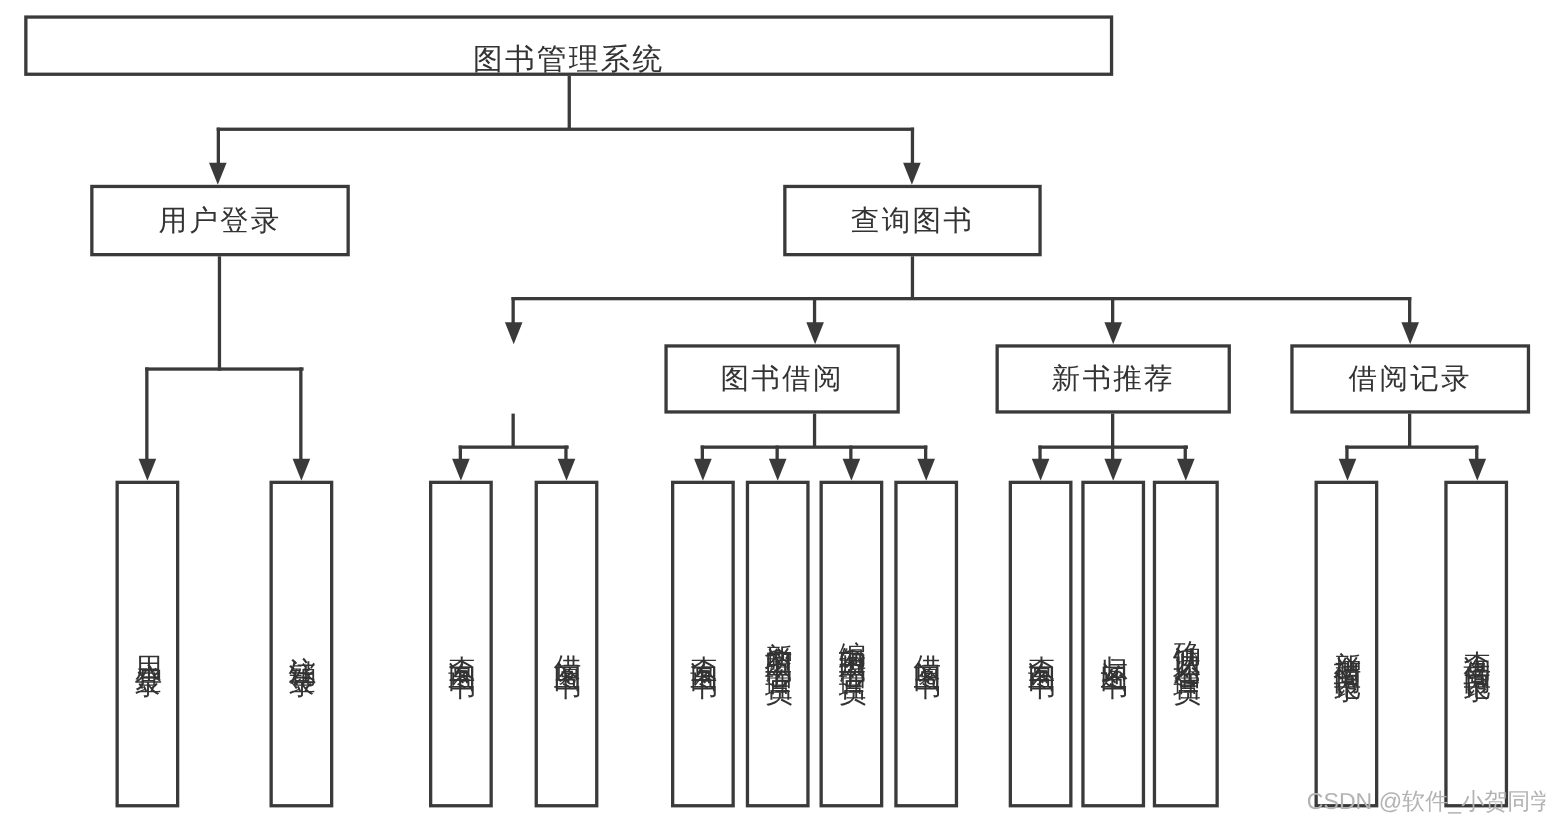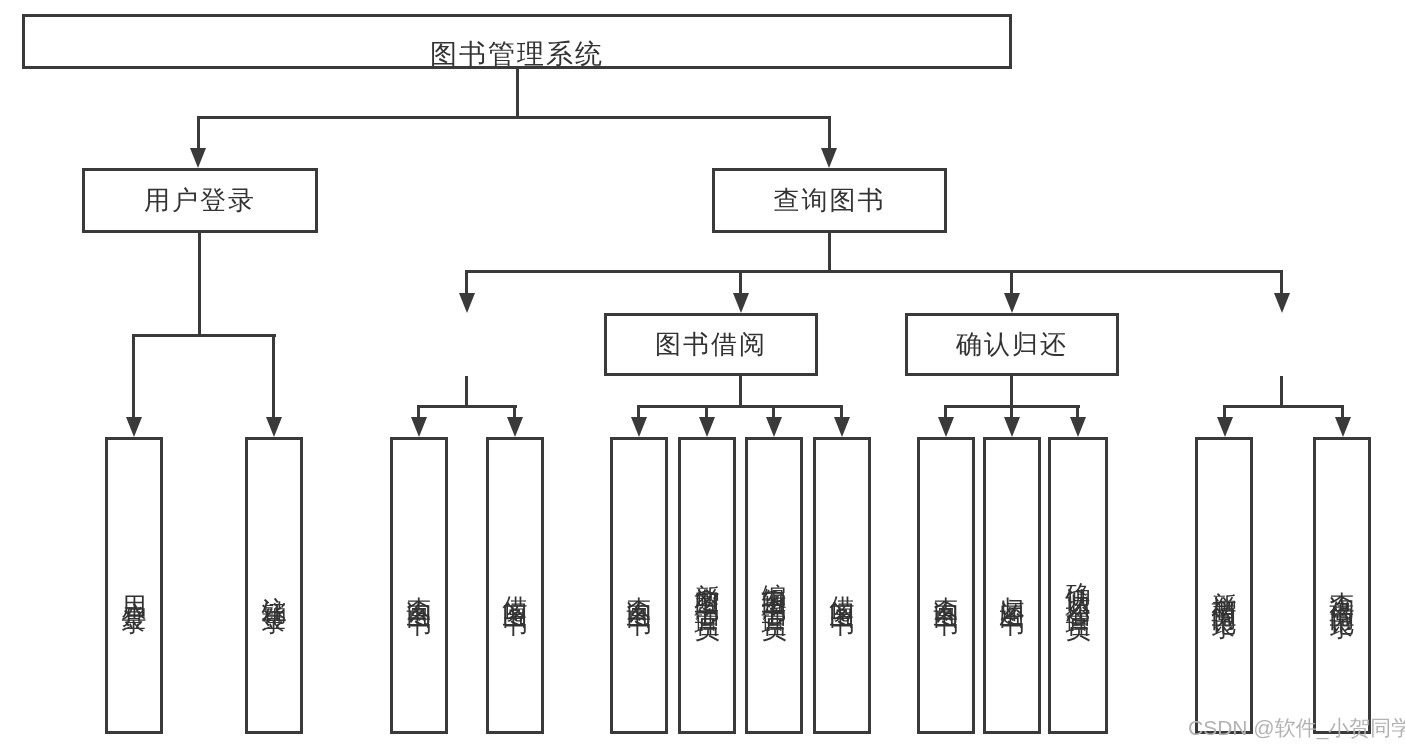--- a/index.html
+++ b/index.html
@@ -93,21 +93,24 @@
   <div class="ar" style="left:733px;top:293px"></div>
   <div class="vl" style="left:1010px;top:270px;height:25px"></div>
   <div class="ar" style="left:1004px;top:293px"></div>
   <div class="vl" style="left:1280px;top:270px;height:25px"></div>
   <div class="ar" style="left:1274px;top:293px"></div>
 
   <div class="box hbox" style="left:604px;top:313px;width:214px;height:63px">
     <span>图书借阅</span>
   </div>
   <div class="box hbox" style="left:905px;top:313px;width:214px;height:63px">
-    <span>确认归还</span>
+    <span>新书推荐</span>
+  </div>
+  <div class="box hbox" style="left:1173px;top:313px;width:218px;height:63px">
+    <span>借阅记录</span>
   </div>
 
   <div class="vl" style="left:465px;top:376px;height:31px"></div>
   <div class="hl" style="left:417px;top:405px;width:100px"></div>
   <div class="vl" style="left:417px;top:405px;height:14px"></div>
   <div class="ar" style="left:411px;top:417px"></div>
   <div class="vl" style="left:513px;top:405px;height:14px"></div>
   <div class="ar" style="left:507px;top:417px"></div>
 
   <div class="vl" style="left:739px;top:376px;height:31px"></div>

